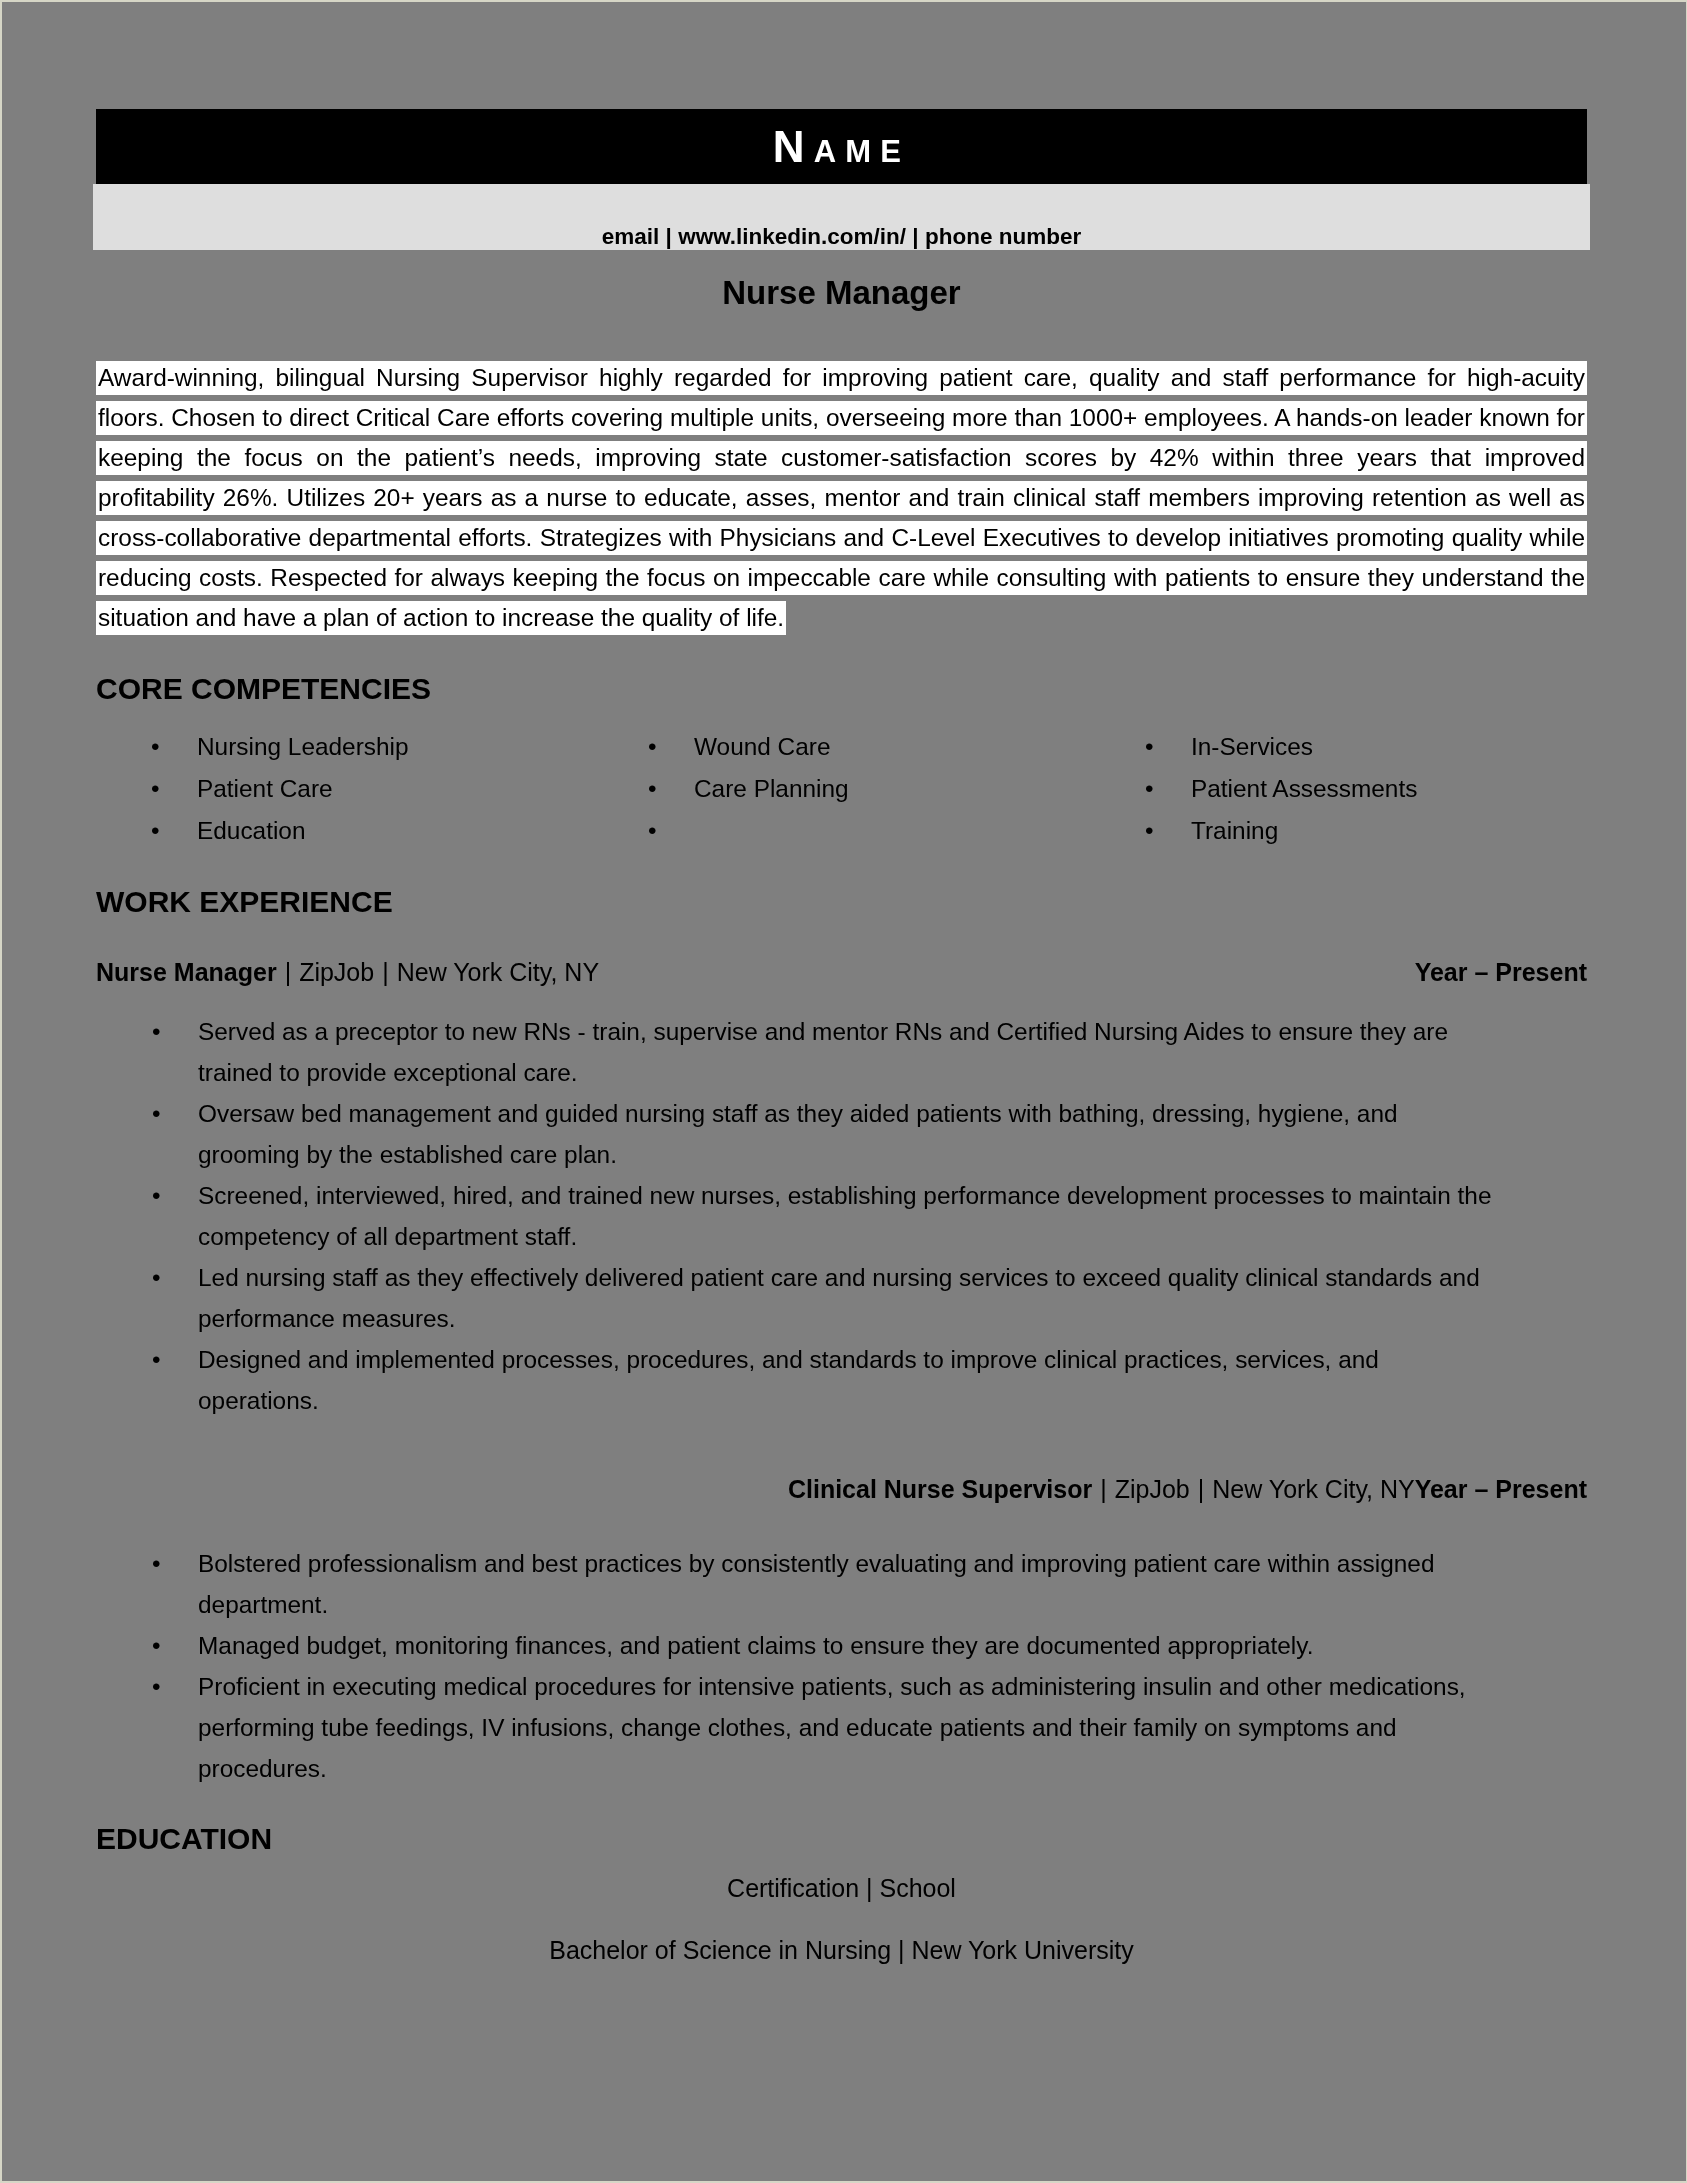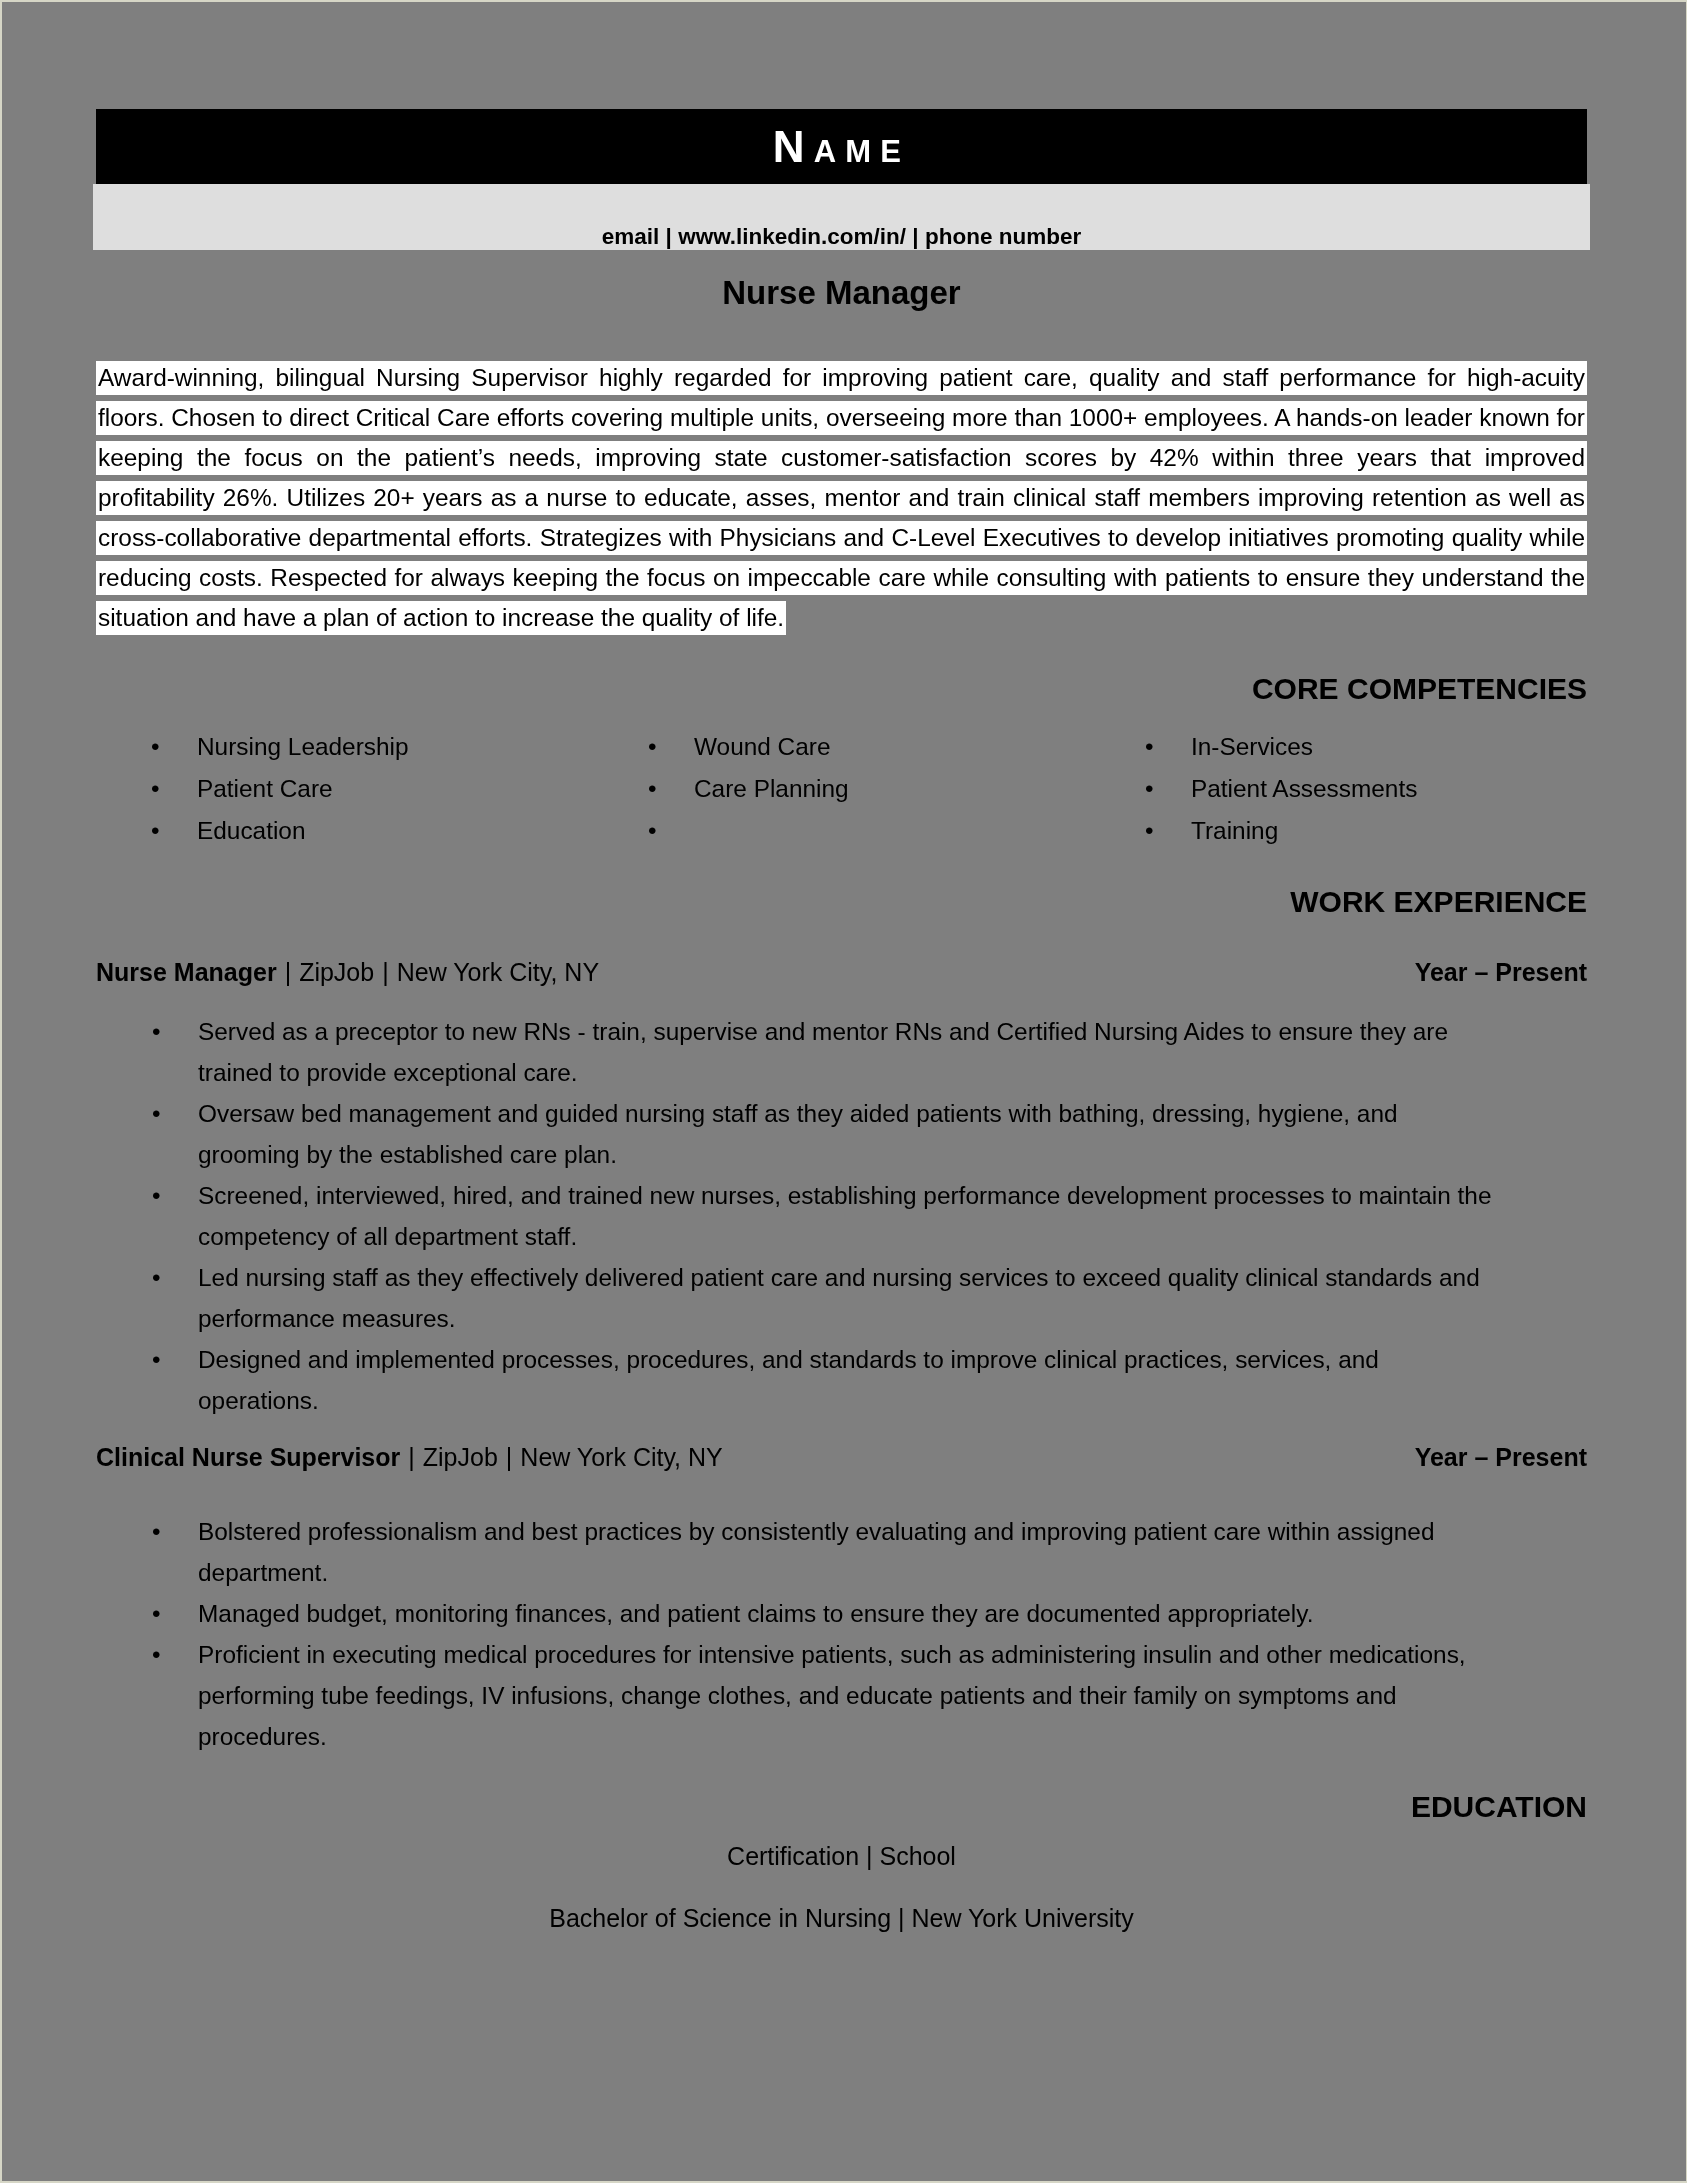--- a/index.html
+++ b/index.html
@@ -57,21 +57,21 @@
   }
   .hl {
     background: #ffffff;
     padding: 3.3px 2px;
     -webkit-box-decoration-break: clone;
     box-decoration-break: clone;
   }
 
   .section-heading {
     margin: 33px 0 0;
-    text-align: right;
+    text-align: left;
     font-size: 30px;
     line-height: 34px;
     font-weight: bold;
   }
 
   .competencies { display: flex; margin-top: 20px; }
   .comp-col { flex: 1; }
 
   .bullet-item { display: flex; line-height: 42px; font-size: 24.4px; }
   .bullet { flex: 0 0 46px; text-align: left; }
@@ -87,21 +87,21 @@
   }
   .job-title { font-weight: bold; }
   .sep { margin: 0 8px; }
   .job-dates { font-weight: bold; white-space: nowrap; }
 
   .job-bullets { margin-top: 22.5px; }
   .job-bullets .bullet-item { line-height: 41px; }
   .job-bullets .bullet { margin-left: 56px; }
   .job-bullets .bullet-text { padding-right: 92px; }
 
-  .job2 .job-header { margin-top: 20px; }
+  .job2 .job-header { margin-top: 52px; justify-content: flex-end; }
   .job2 .job-bullets { margin-top: 37px; }
 
   .edu-line { text-align: center; font-size: 25px; line-height: 33px; }
   .edu-line-first { margin-top: 29px; }
   .edu-line-second { margin-top: 16px; }
 </style>
 </head>
 <body>
 
 <div class="page">

